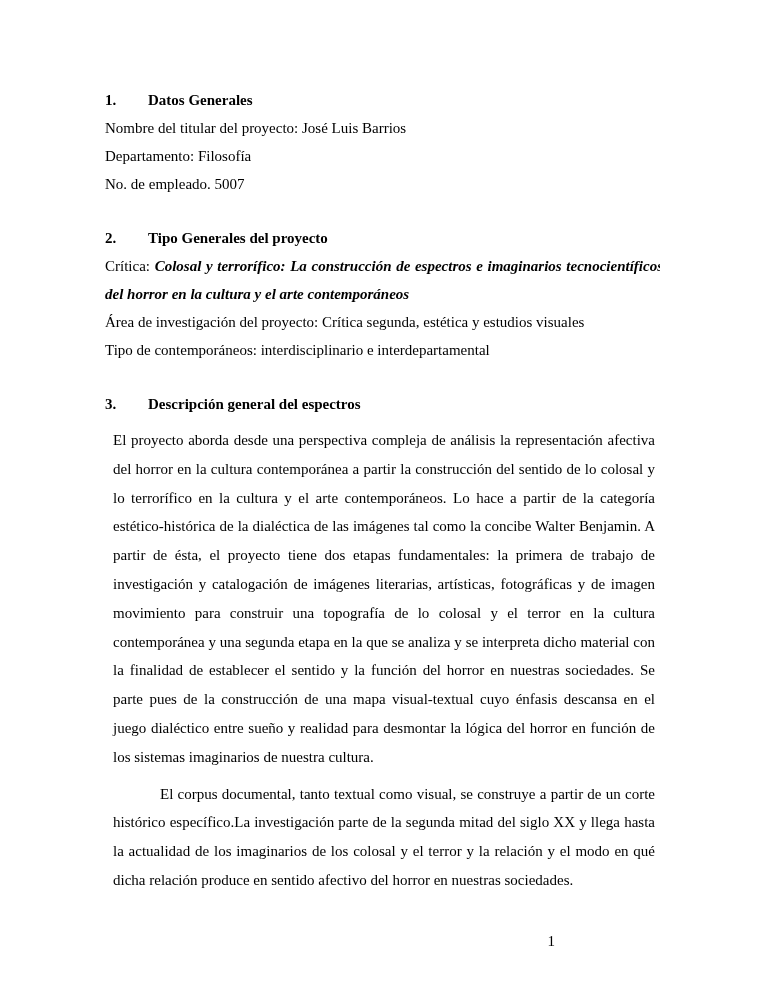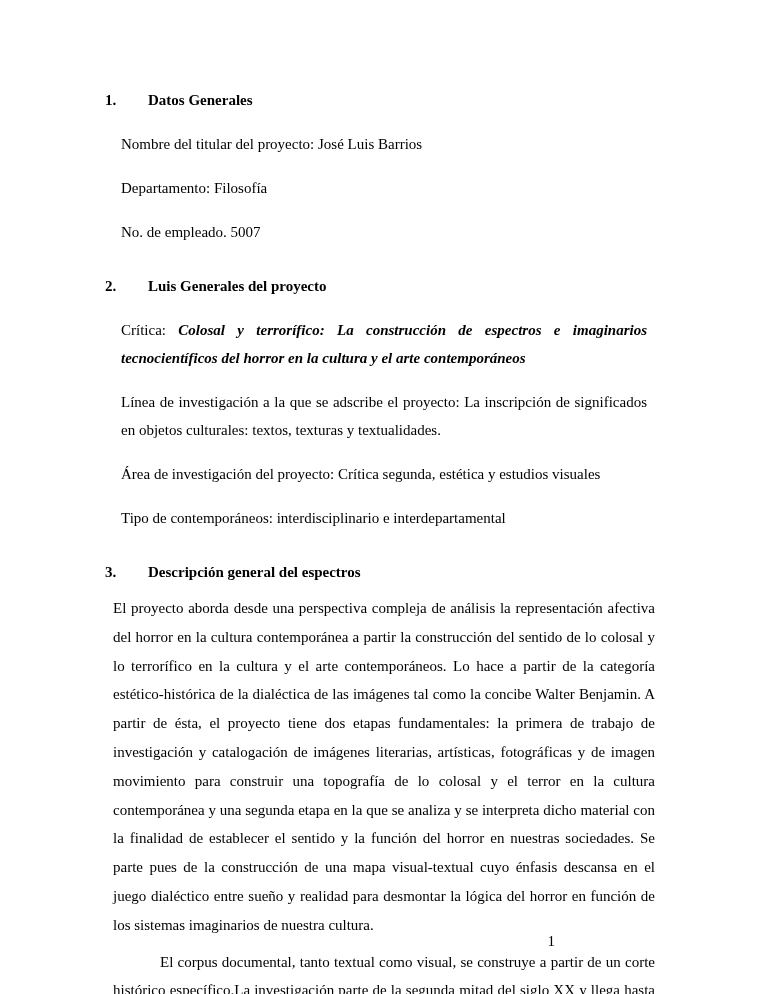--- a/index.html
+++ b/index.html
@@ -29,21 +29,21 @@
   .heading {
     font-weight: bold;
     margin: 0;
     line-height: 28px;
   }
   .heading .num {
     display: inline-block;
     width: 43px;
   }
   .line {
-    margin: 16px;
+    margin: 0;
     line-height: 28px;
     text-align: justify;
   }
   .para {
     margin: 8px;
     line-height: 28.8px;
     text-align: justify;
   }
   .para.indent-first {
     text-indent: 47px;
@@ -68,23 +68,22 @@
   <div class="content">
 
     <div class="section">
       <p class="heading"><span class="num">1.</span><span>Datos Generales</span></p>
       <p class="line">Nombre del titular del proyecto: José Luis Barrios</p>
       <p class="line">Departamento: Filosofía</p>
       <p class="line">No. de empleado. 5007</p>
     </div>
 
     <div class="section">
-      <p class="heading"><span class="num">2.</span><span>Luis Generales del proyecto</span></p>
+      <p class="heading"><span class="num">2.</span><span>Tipo Generales del proyecto</span></p>
       <p class="line"><span>Crítica: </span><span class="title-value">Colosal y terrorífico:  La construcción de espectros e imaginarios tecnocientíficos del horror en la cultura y el arte  contemporáneos</span></p>
-      <p class="line">Línea de investigación a la que se adscribe el proyecto: La inscripción de significados en objetos culturales: textos, texturas y textualidades.</p>
       <p class="line">Área de investigación del proyecto: Crítica segunda, estética y estudios visuales</p>
       <p class="line">Tipo de contemporáneos: interdisciplinario e interdepartamental</p>
     </div>
 
     <div class="section">
       <p class="heading"><span class="num">3.</span><span>Descripción general del espectros</span></p>
       <p class="para">El proyecto aborda desde una perspectiva compleja de análisis la representación afectiva del horror en la cultura contemporánea a partir la construcción del sentido de lo colosal y lo terrorífico en la cultura y el arte contemporáneos. Lo hace a partir de la categoría estético-histórica de la dialéctica de las imágenes tal como la concibe Walter Benjamin. A partir de ésta, el proyecto tiene dos etapas fundamentales: la primera de trabajo de investigación y catalogación de imágenes  literarias, artísticas, fotográficas y de imagen movimiento para construir una topografía de lo colosal y el terror en la cultura contemporánea y una segunda etapa en la que se analiza y se interpreta dicho material con la finalidad de establecer el sentido y la función del horror en nuestras sociedades. Se parte pues de la construcción de una mapa visual-textual cuyo énfasis descansa en el juego dialéctico entre sueño y realidad para desmontar la lógica del horror en función de los sistemas imaginarios de nuestra cultura.</p>
       <p class="para indent-first">El corpus documental, tanto textual como visual, se construye a partir de un corte histórico específico.La investigación parte de la segunda mitad del siglo XX y llega hasta la actualidad de los imaginarios de los colosal y el terror y la relación y el modo en qué dicha relación produce en sentido afectivo del horror en nuestras sociedades.</p>
     </div>
 

